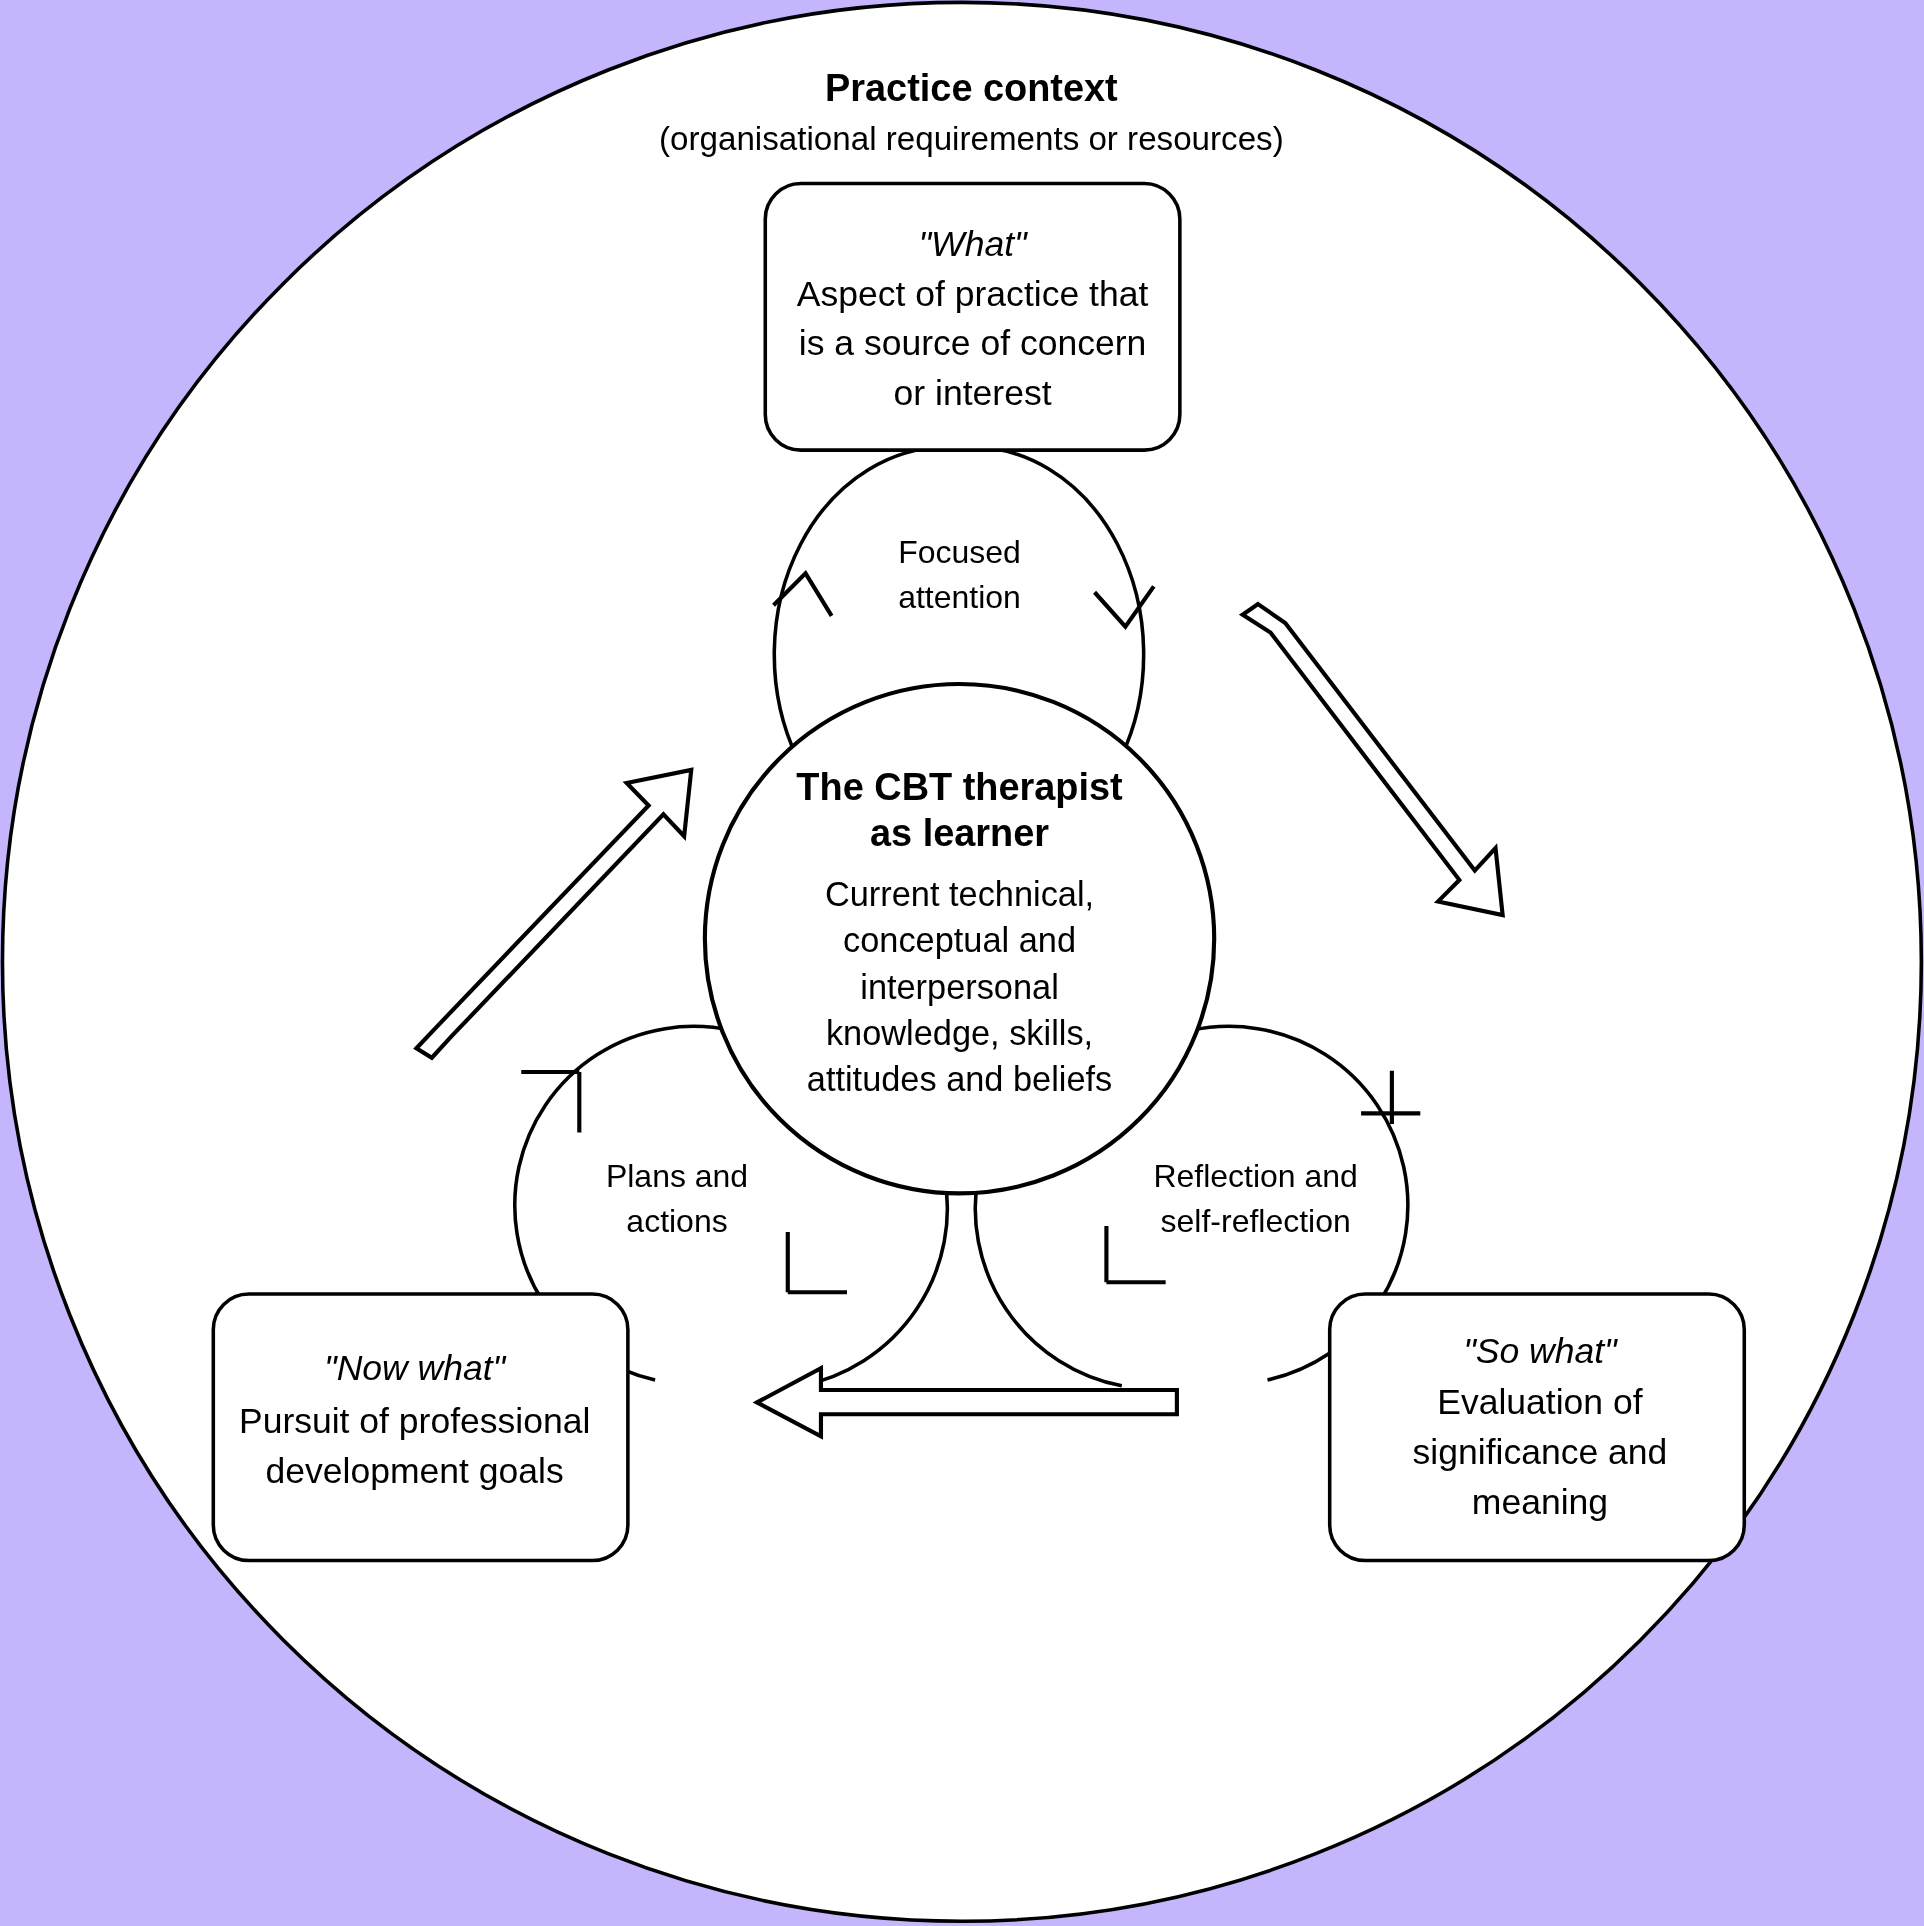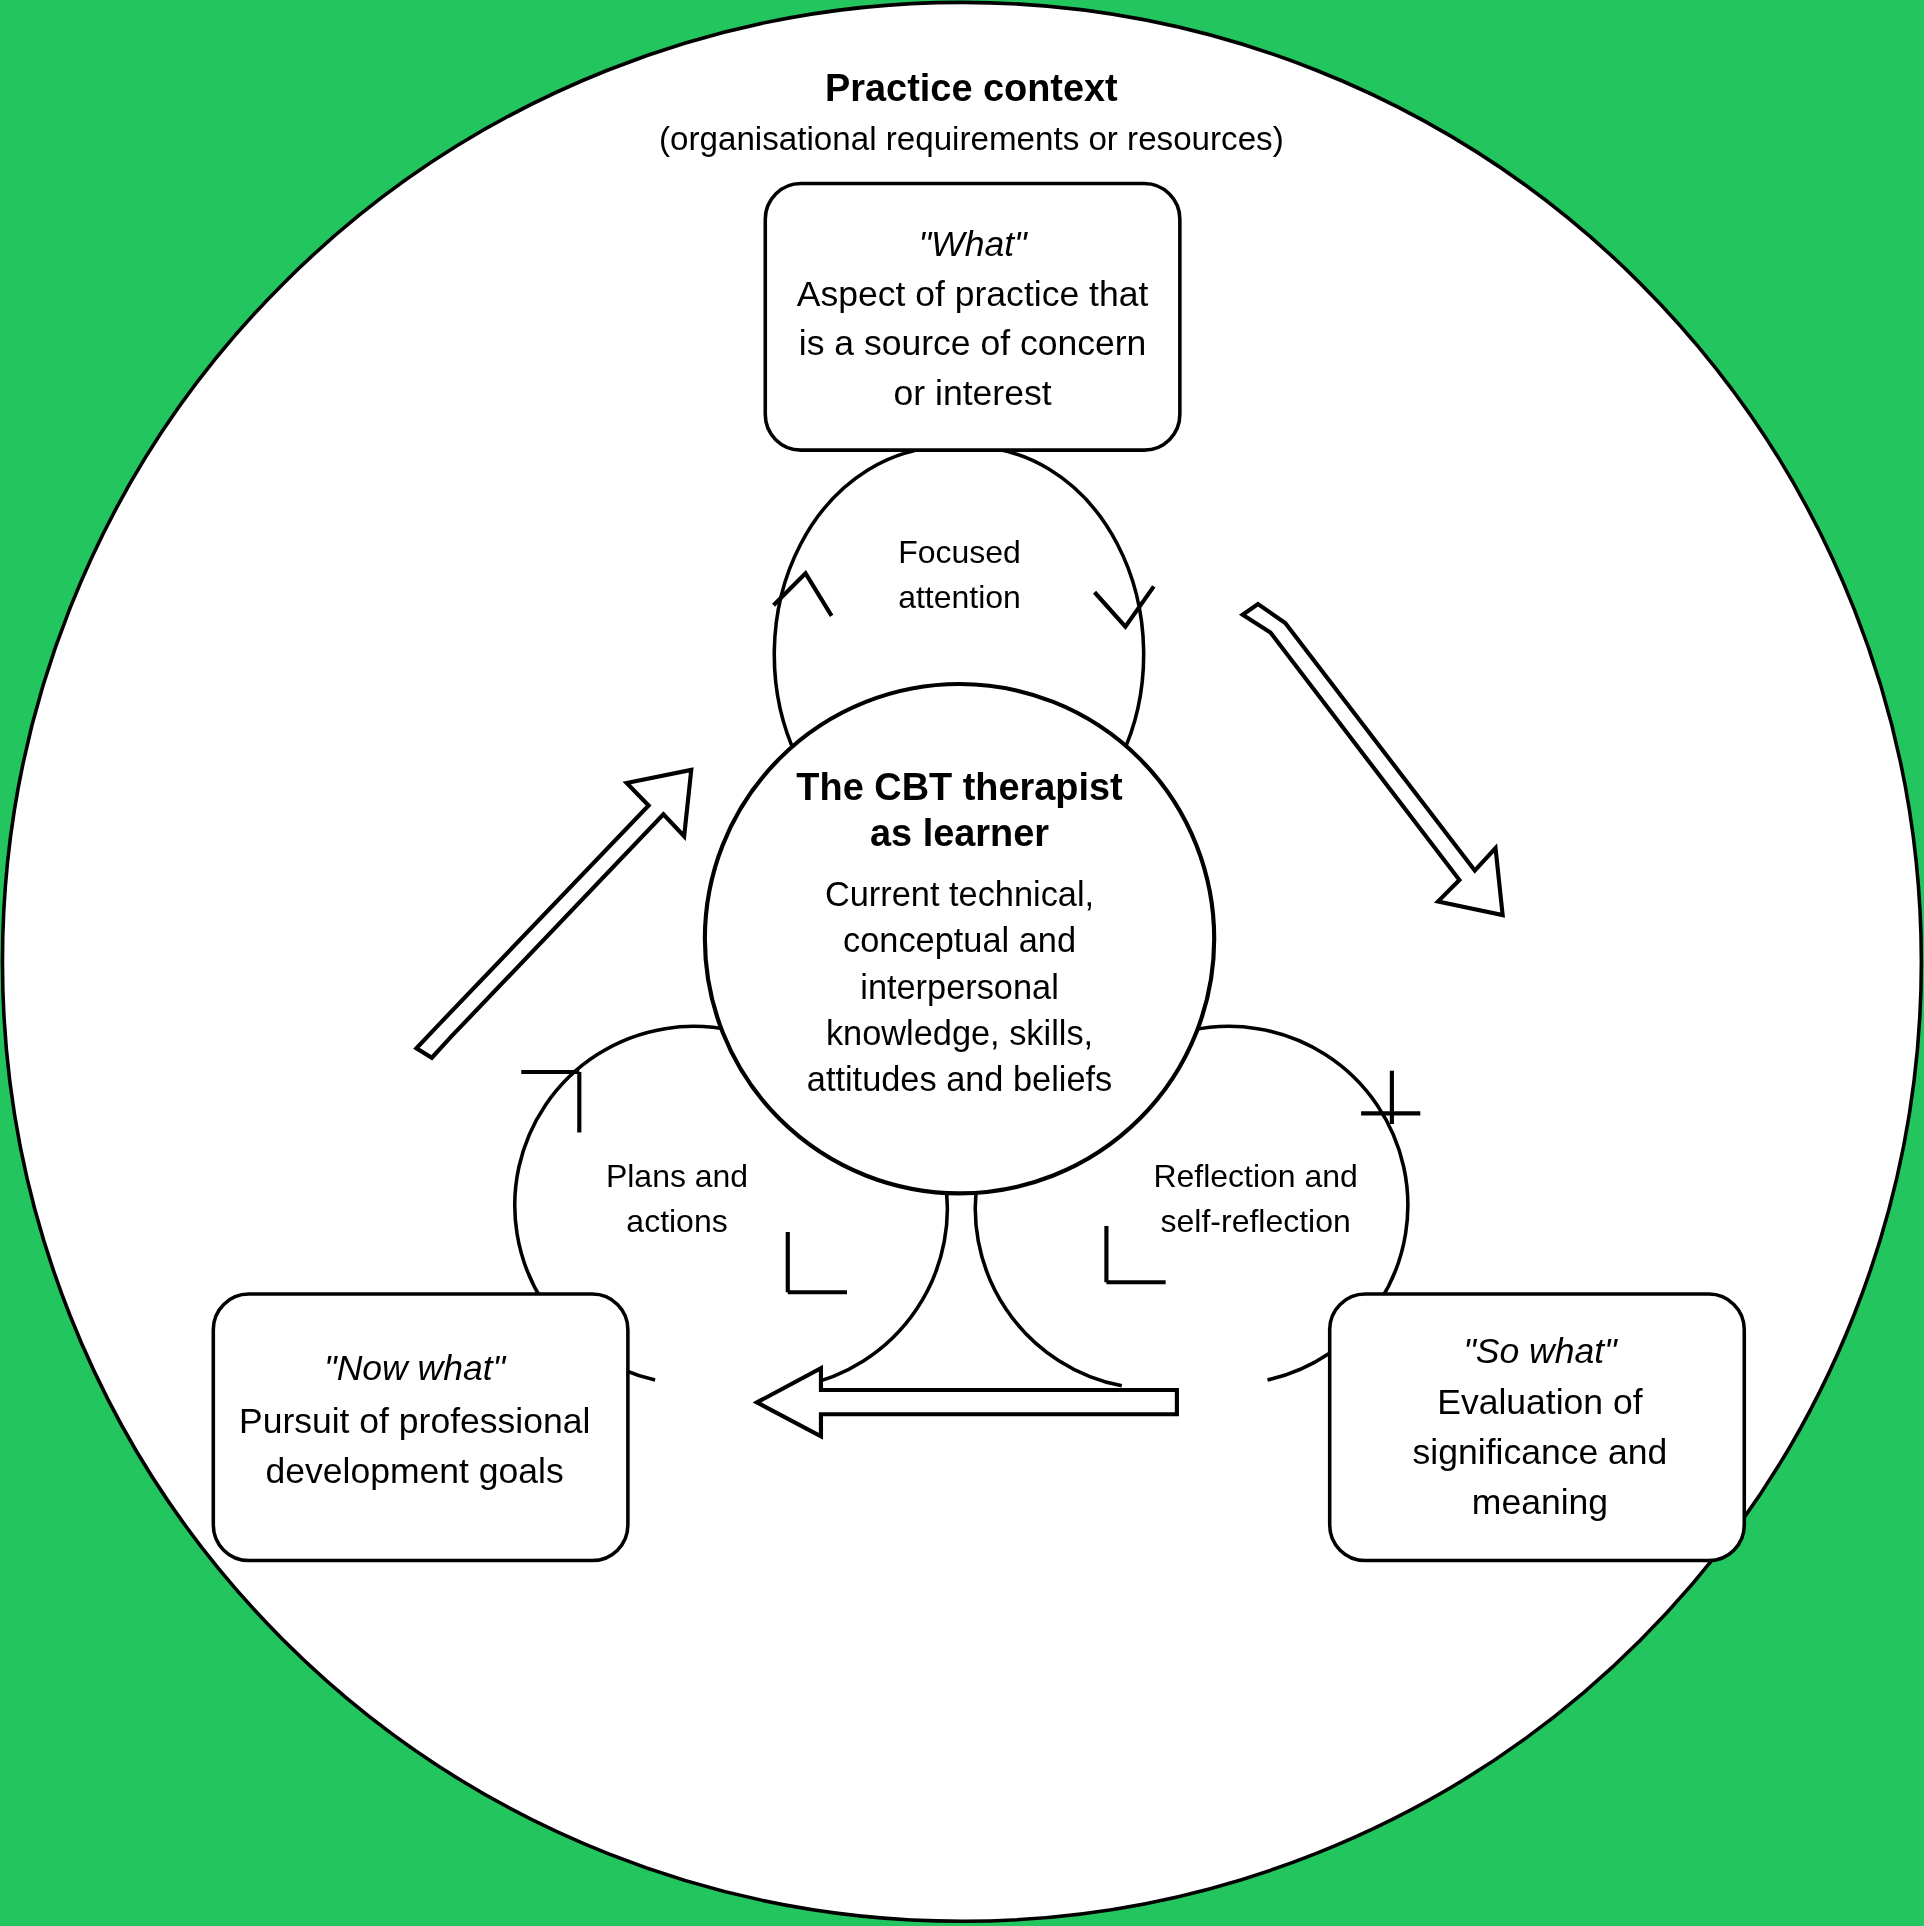--- a/index.html
+++ b/index.html
@@ -4,21 +4,21 @@
 <style>
   html, body {
     margin: 0;
     padding: 0;
     background: #ffffff;
   }
   #stage {
     position: relative;
     width: 1925px;
     height: 1926px;
-    background: #22c55e;
+    background: #c4b5fd;
     overflow: hidden;
     font-family: "Liberation Sans", sans-serif;
   }
   svg#diagram {
     position: absolute;
     left: 0;
     top: 0;
     width: 1925px;
     height: 1926px;
     display: block;

